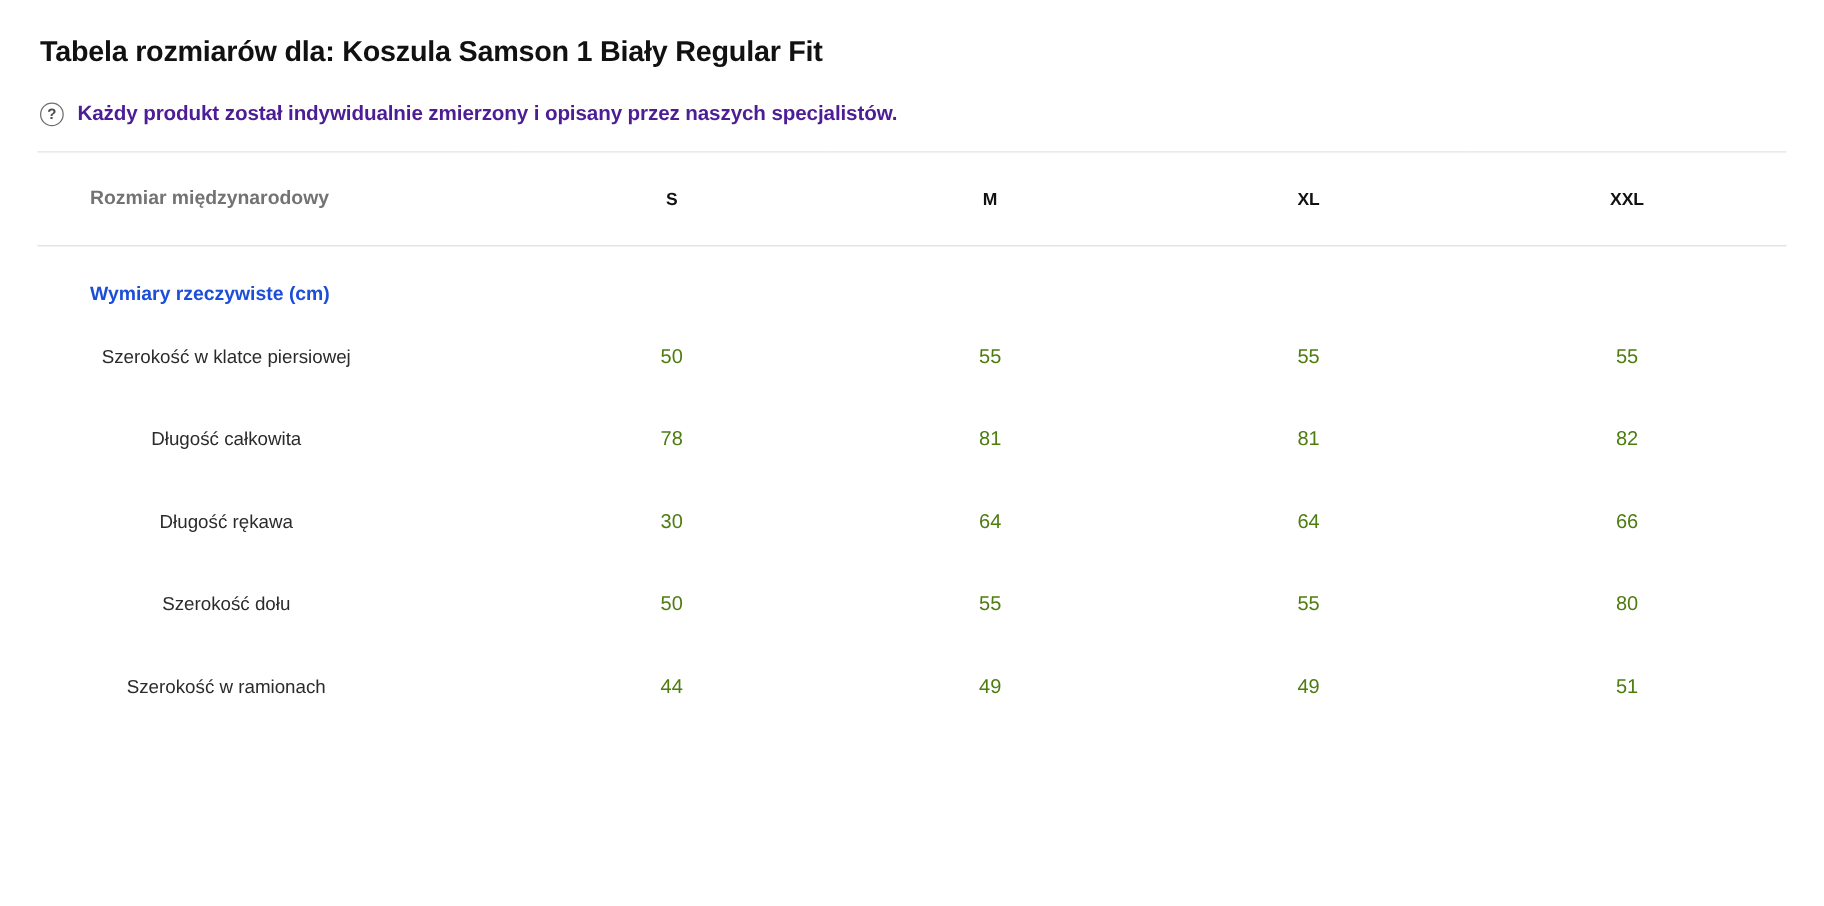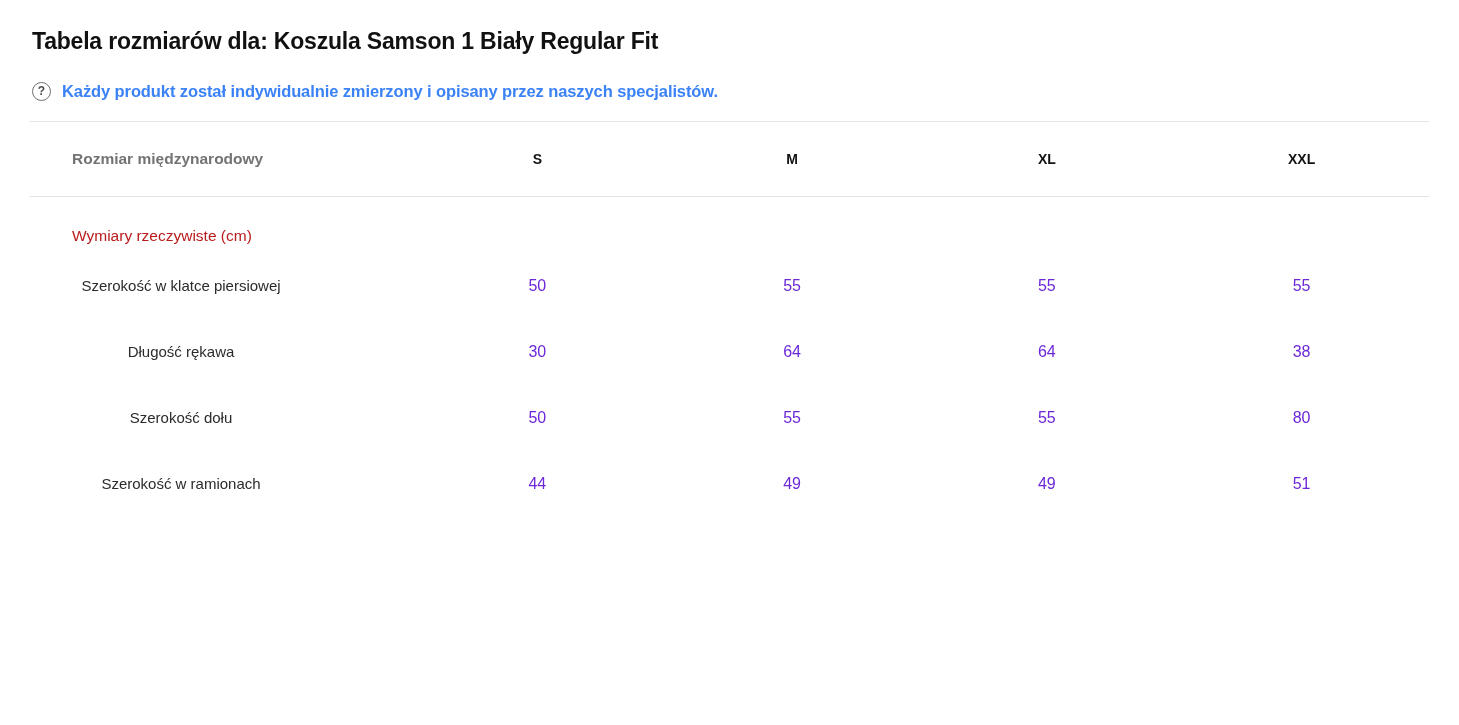--- a/index.html
+++ b/index.html
@@ -46,21 +46,21 @@
     color: #4a4a4a;
     font-size: 12px;
     line-height: 17px;
     text-align: center;
     font-weight: bold;
     box-sizing: border-box;
   }
   .note-text {
     font-size: 16.5px;
     font-weight: bold;
-    color: #3b82f6;
+    color: #4c1d95;
     letter-spacing: -0.1px;
   }
   table.size-table {
     width: 100%;
     border-collapse: collapse;
     margin-top: 20px;
     table-layout: fixed;
   }
   table.size-table thead th {
     border-top: 1px solid #e3e3e3;
@@ -89,40 +89,40 @@
     font-weight: bold;
     color: #111111;
   }
   .section-row td {
     padding-top: 30px;
     padding-bottom: 8px;
   }
   .section-title {
     padding-left: 42px;
     font-size: 15.5px;
-    font-weight: normal;
-    color: #b91c1c;
+    font-weight: bold;
+    color: #1d4ed8;
   }
   tbody tr.data-row td {
     height: 66px;
     vertical-align: middle;
     text-align: center;
   }
   .row-label {
     padding-left: 42px;
     padding-right: 120px;
     font-size: 15px;
     font-weight: normal;
     color: #2b2b2b;
     line-height: 1.35;
   }
   .cell-val {
     text-align: center;
     font-size: 16px;
-    color: #6d28d9;
+    color: #4d7c0f;
   }
 </style>
 </head>
 <body>
 
 <div class="page">
 
   <h1 class="title">Tabela rozmiarów dla: Koszula Samson 1 Biały Regular Fit</h1>
 
   <div class="note-row">
@@ -157,27 +157,34 @@
       </tr>
 
       <tr class="data-row">
         <td class="row-label">Szerokość w klatce piersiowej</td>
         <td class="cell-val">50</td>
         <td class="cell-val">55</td>
         <td class="cell-val">55</td>
         <td class="cell-val">55</td>
       </tr>
 
+      <tr class="data-row">
+        <td class="row-label">Długość całkowita</td>
+        <td class="cell-val">78</td>
+        <td class="cell-val">81</td>
+        <td class="cell-val">81</td>
+        <td class="cell-val">82</td>
+      </tr>
 
       <tr class="data-row">
         <td class="row-label">Długość rękawa</td>
         <td class="cell-val">30</td>
         <td class="cell-val">64</td>
         <td class="cell-val">64</td>
-        <td class="cell-val">38</td>
+        <td class="cell-val">66</td>
       </tr>
 
 
       <tr class="data-row">
         <td class="row-label">Szerokość dołu</td>
         <td class="cell-val">50</td>
         <td class="cell-val">55</td>
         <td class="cell-val">55</td>
         <td class="cell-val">80</td>
       </tr>

